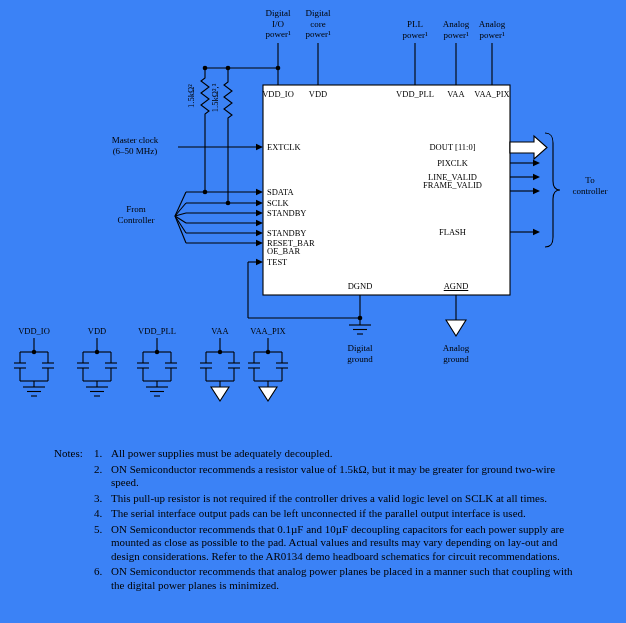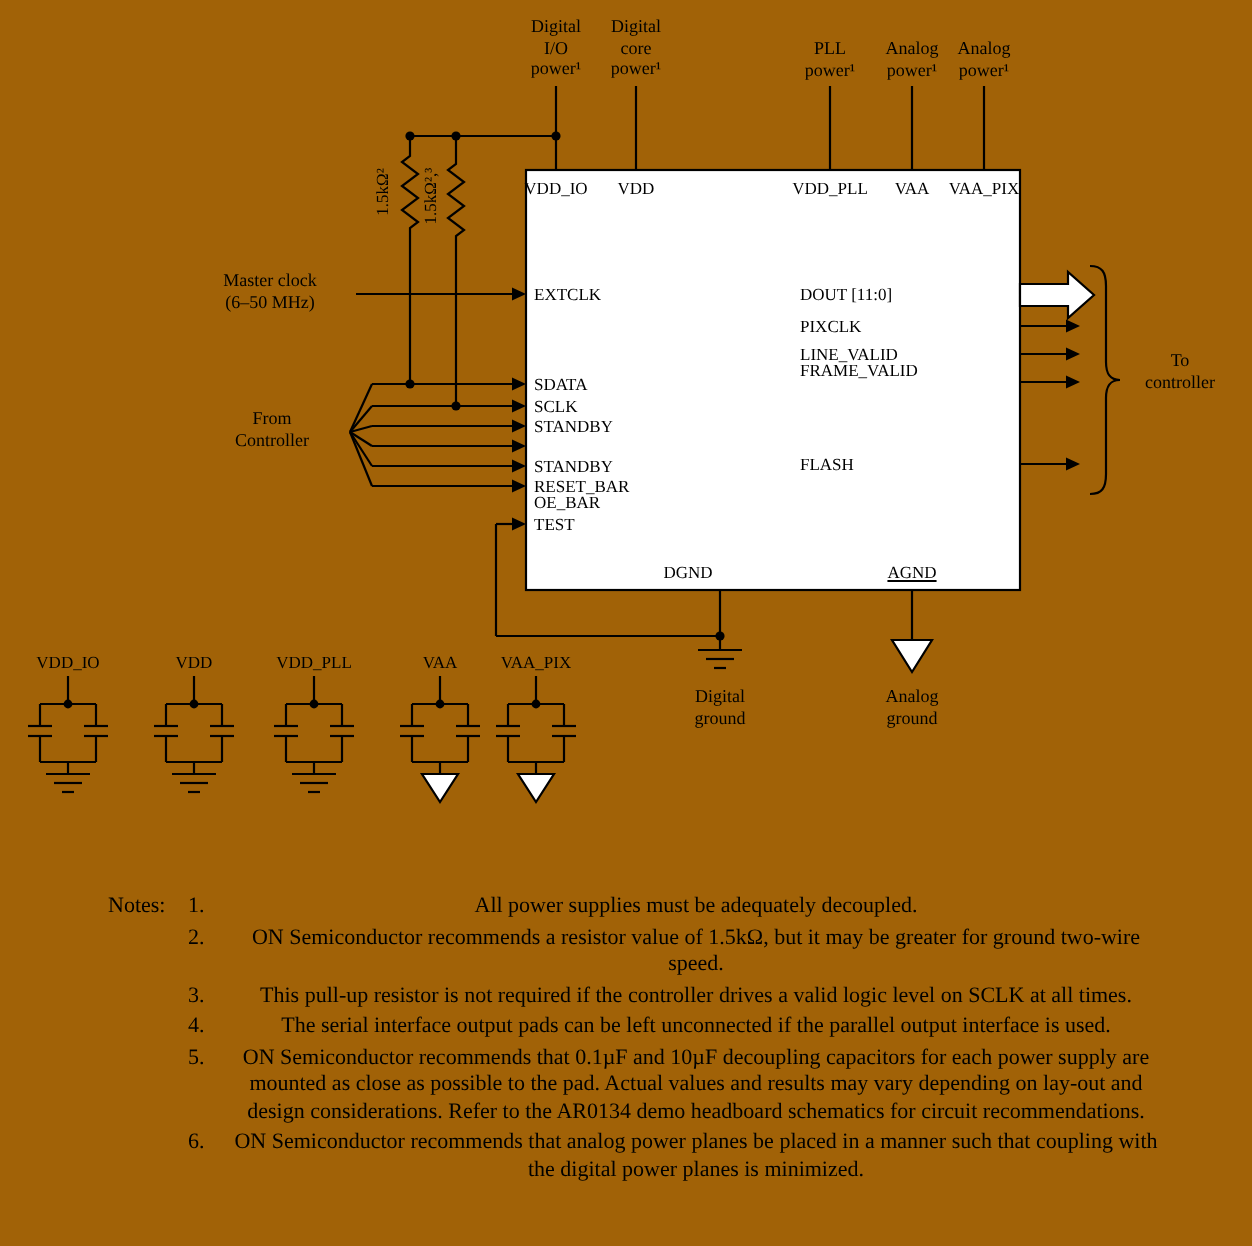--- a/index.html
+++ b/index.html
@@ -1,33 +1,33 @@
 <!DOCTYPE html>
 <html><head>
 <meta charset="utf-8">
 <style>
   html,body { margin:0; padding:0; background:#fff; }
   #canvas {
-    position:relative; width:626px; height:623px; background:#a16207;
+    position:relative; width:626px; height:623px; background:#3b82f6;
     font-family:"Liberation Serif", serif; color:#000; overflow:hidden;
   }
   #wires { position:absolute; left:0; top:0; }
   .t { position:absolute; color:#000; }
   .lbl { font-size:9px; line-height:10.5px; text-align:center; white-space:pre-line; }
   .pin { font-size:8.5px; line-height:10px; white-space:pre; font-variant:small-caps; }
-  .pin.r { text-align:left; }
+  .pin.r { text-align:center; }
   .pin.c { text-align:center; }
   .rot { font-size:8.5px; line-height:10px; text-align:center; transform:rotate(-90deg); white-space:pre; }
   .rail { font-size:8.5px; line-height:10px; text-align:center; font-variant:small-caps; }
   .notes { position:absolute; left:48px; top:447px; width:537px; font-size:11px; line-height:13.5px; }
   .notes .heading { position:absolute; left:6px; top:0; }
   .notes ol { margin:0 0 0 46px; padding:0; list-style:none; }
   .notes li { display:flex; margin-bottom:2px; }
   .notes .num { width:17px; flex:none; }
-  .notes .txt { flex:1;text-align:center; }
+  .notes .txt { flex:1; }
 </style>
 </head>
 <body>
 
 <div id="canvas">
 
   <svg id="wires" width="626" height="623" viewBox="0 0 626 623" stroke="#000" stroke-width="1.1" fill="none">
 
     <rect x="263" y="85" width="247" height="210" fill="#fff"></rect>
 
@@ -230,21 +230,21 @@
   <div class="t pin" style="left:267px; top:228px;">STANDBY</div>
   <div class="t pin" style="left:267px; top:238px;">RESET_BAR</div>
   <div class="t pin" style="left:267px; top:257px;">TEST</div>
 
   <div class="t pin r" style="left:400px; top:142px; width:105px;">DOUT [11:0]</div>
   <div class="t pin r" style="left:400px; top:158px; width:105px;">PIXCLK</div>
   <div class="t pin r" style="left:400px; top:172px; width:105px;">LINE_VALID</div>
   <div class="t pin r" style="left:400px; top:180px; width:105px;">FRAME_VALID</div>
   <div class="t pin r" style="left:400px; top:227px; width:105px;">FLASH</div>
 
-  <div class="t pin c" style="left:324px; top:281px; width:40px;">DGND</div>
+  <div class="t pin c" style="left:340px; top:281px; width:40px;">DGND</div>
   <div class="t pin c" style="left:436px; top:281px; width:40px;text-decoration:underline;">AGND</div>
 
   <div class="t rot" style="left:168px; top:91px; width:46px; height:10px;">1.5kΩ²</div>
   <div class="t rot" style="left:192px; top:93px; width:46px; height:10px;">1.5kΩ²,³</div>
 
   <div class="t lbl" style="left:92px;  top:135px; width:86px;">Master clock
 (6–50 MHz)</div>
   <div class="t lbl" style="left:100px; top:204px; width:72px;">From
 Controller</div>
   <div class="t lbl" style="left:562px; top:175px; width:56px;">To

